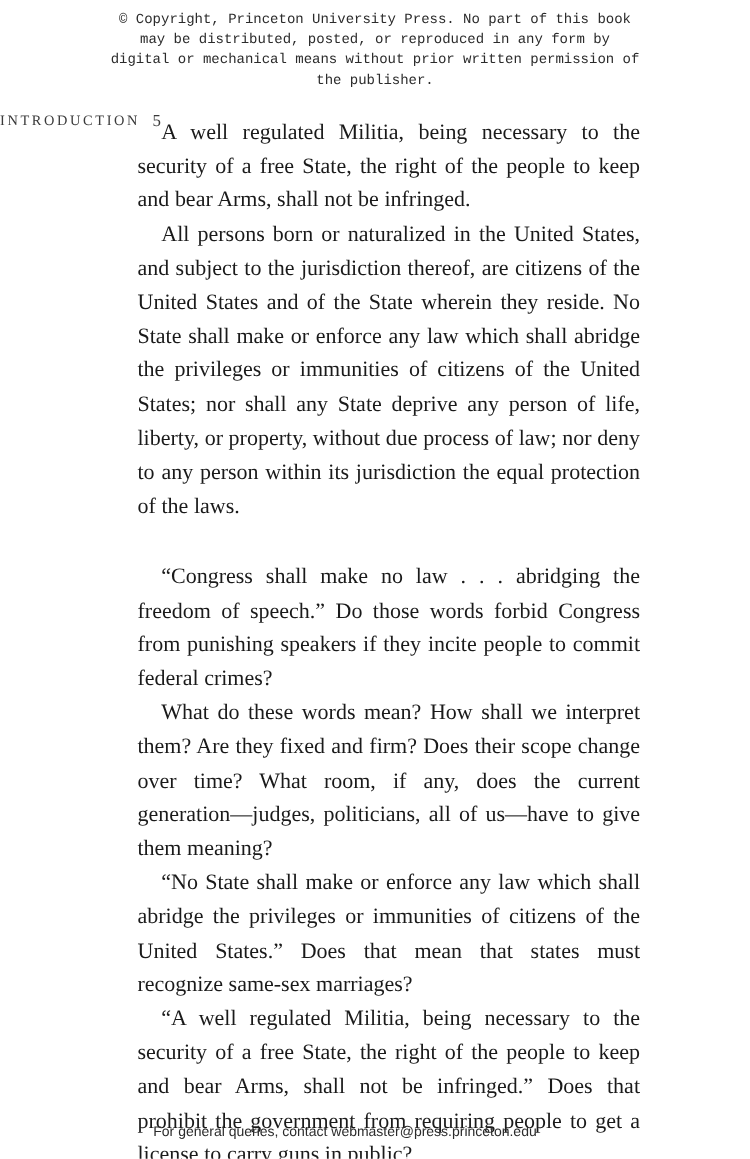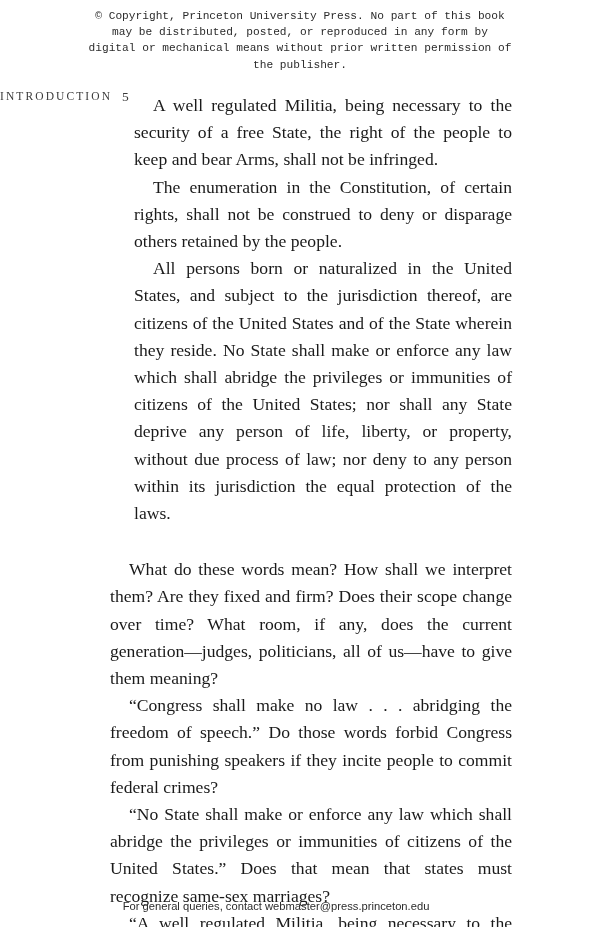--- a/index.html
+++ b/index.html
@@ -77,21 +77,20 @@
     text-align: justify;
     text-indent: 19px;
     hyphens: manual;
     -webkit-hyphens: manual;
     word-spacing: 0.1px;
   }
 
   
   .extract p.para {
     text-align: justify;
-    margin-left: 24px;
   }
 
   .gap-after-extract {
     height: 29px;
   }
 
   
   .footer-notice {
     position: absolute;
     top: 900px;
@@ -111,29 +110,28 @@
   <div class="copyright-notice">© Copyright, Princeton University Press. No part of this book may be distributed, posted, or reproduced in any form by digital or mechanical means without prior written permission of the publisher.</div>
 
   <div class="running-head">
     <span class="rh-title">INTRODUCTION</span><span class="rh-folio">5</span>
   </div>
 
   <div class="textblock">
 
     <div class="extract">
       <p class="para">A well regulated Militia, being necessary to the security of a free State, the right of the people to keep and bear Arms, shall not be infringed.</p>
-      <p class="para">The enumeration in the Constitution, of certain rights, shall not be construed to deny or disparage others retained by the people.</p>
       <p class="para">All persons born or naturalized in the United States, and subject to the jurisdiction thereof, are citizens of the United States and of the State wherein they reside. No State shall make or enforce any law which shall abridge the privileges or immunities of citizens of the United States; nor shall any State deprive any person of life, liberty, or property, without due process of law; nor deny to any person within its juris­diction the equal protection of the laws.</p>
     </div>
 
     <div class="gap-after-extract"></div>
 
     <div class="bodytext">
+      <p class="para">“Congress shall make no law . . . abridging the freedom of speech.” Do those words forbid Congress from punishing speakers if they incite people to commit federal crimes?</p>
       <p class="para">What do these words mean? How shall we interpret them? Are they fixed and firm? Does their scope change over time? What room, if any, does the current generation—judges, politicians, all of us—have to give them meaning?</p>
-      <p class="para">“Congress shall make no law . . . abridging the freedom of speech.” Do those words forbid Congress from punishing speakers if they incite people to commit federal crimes?</p>
       <p class="para">“No State shall make or enforce any law which shall abridge the privileges or immunities of citizens of the United States.” Does that mean that states must recognize same-sex marriages?</p>
       <p class="para">“A well regulated Militia, being necessary to the security of a free State, the right of the people to keep and bear Arms, shall not be infringed.” Does that prohibit the government from re­quiring people to get a license to carry guns in public?</p>
 
     </div>
 
   </div>
 
   <div class="footer-notice">For general queries, contact webmaster@press.princeton.edu</div>
 
 </div>

